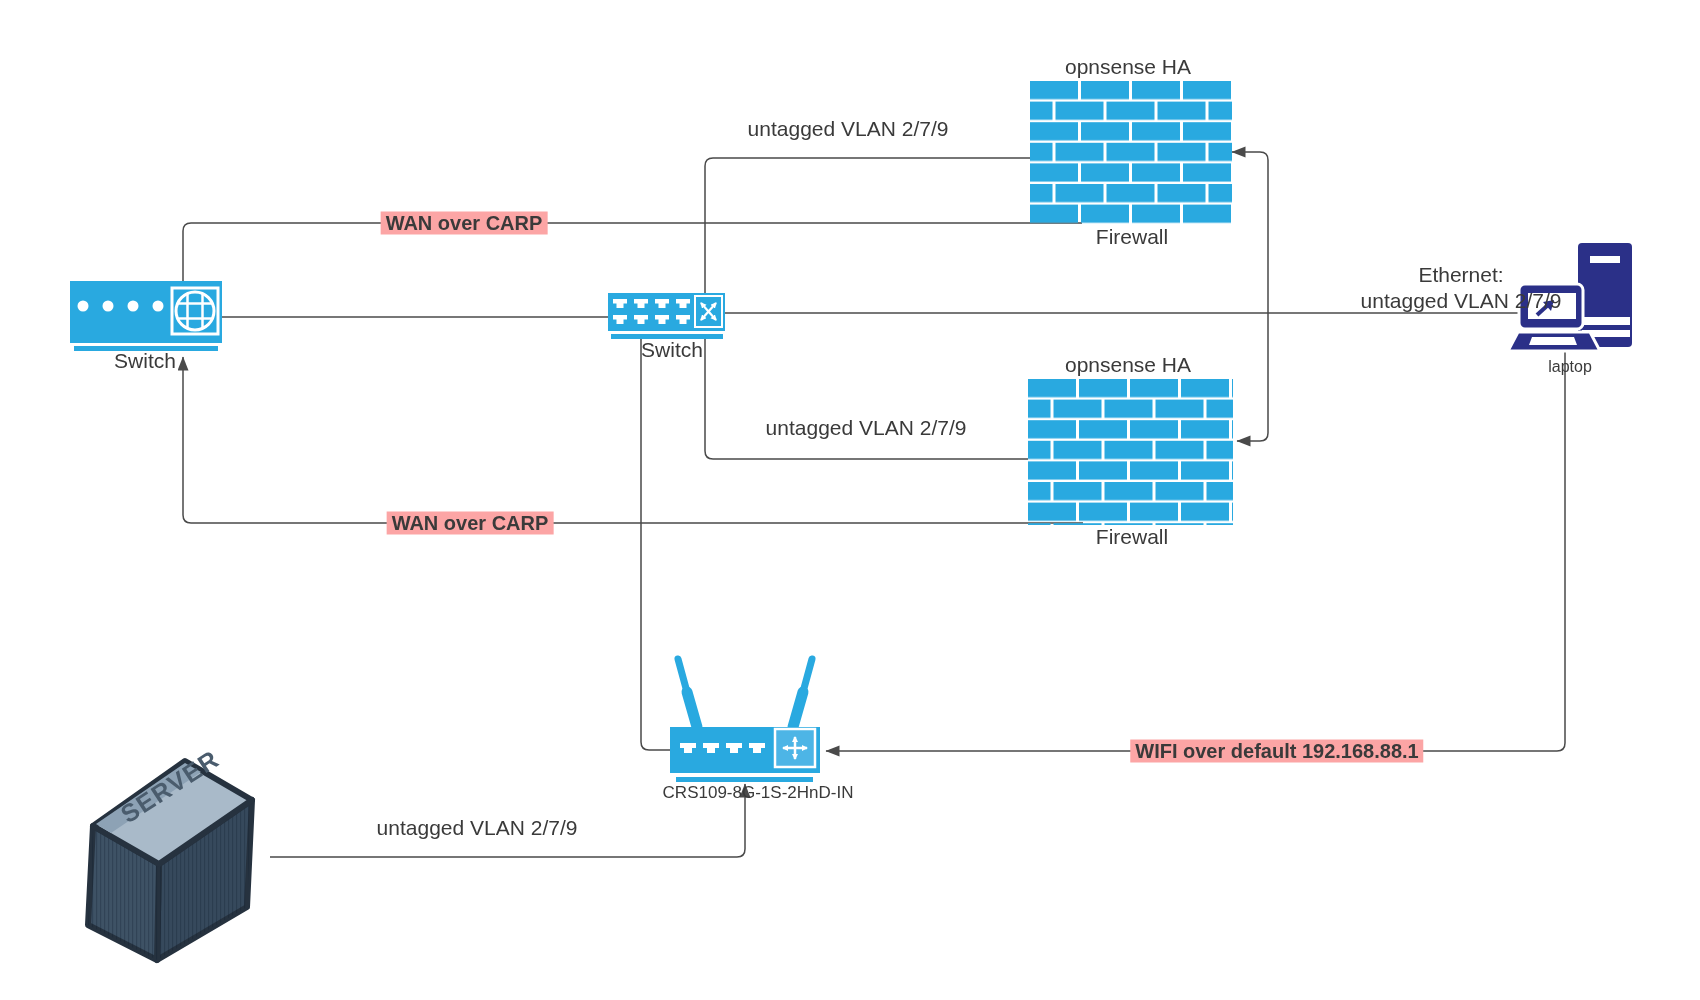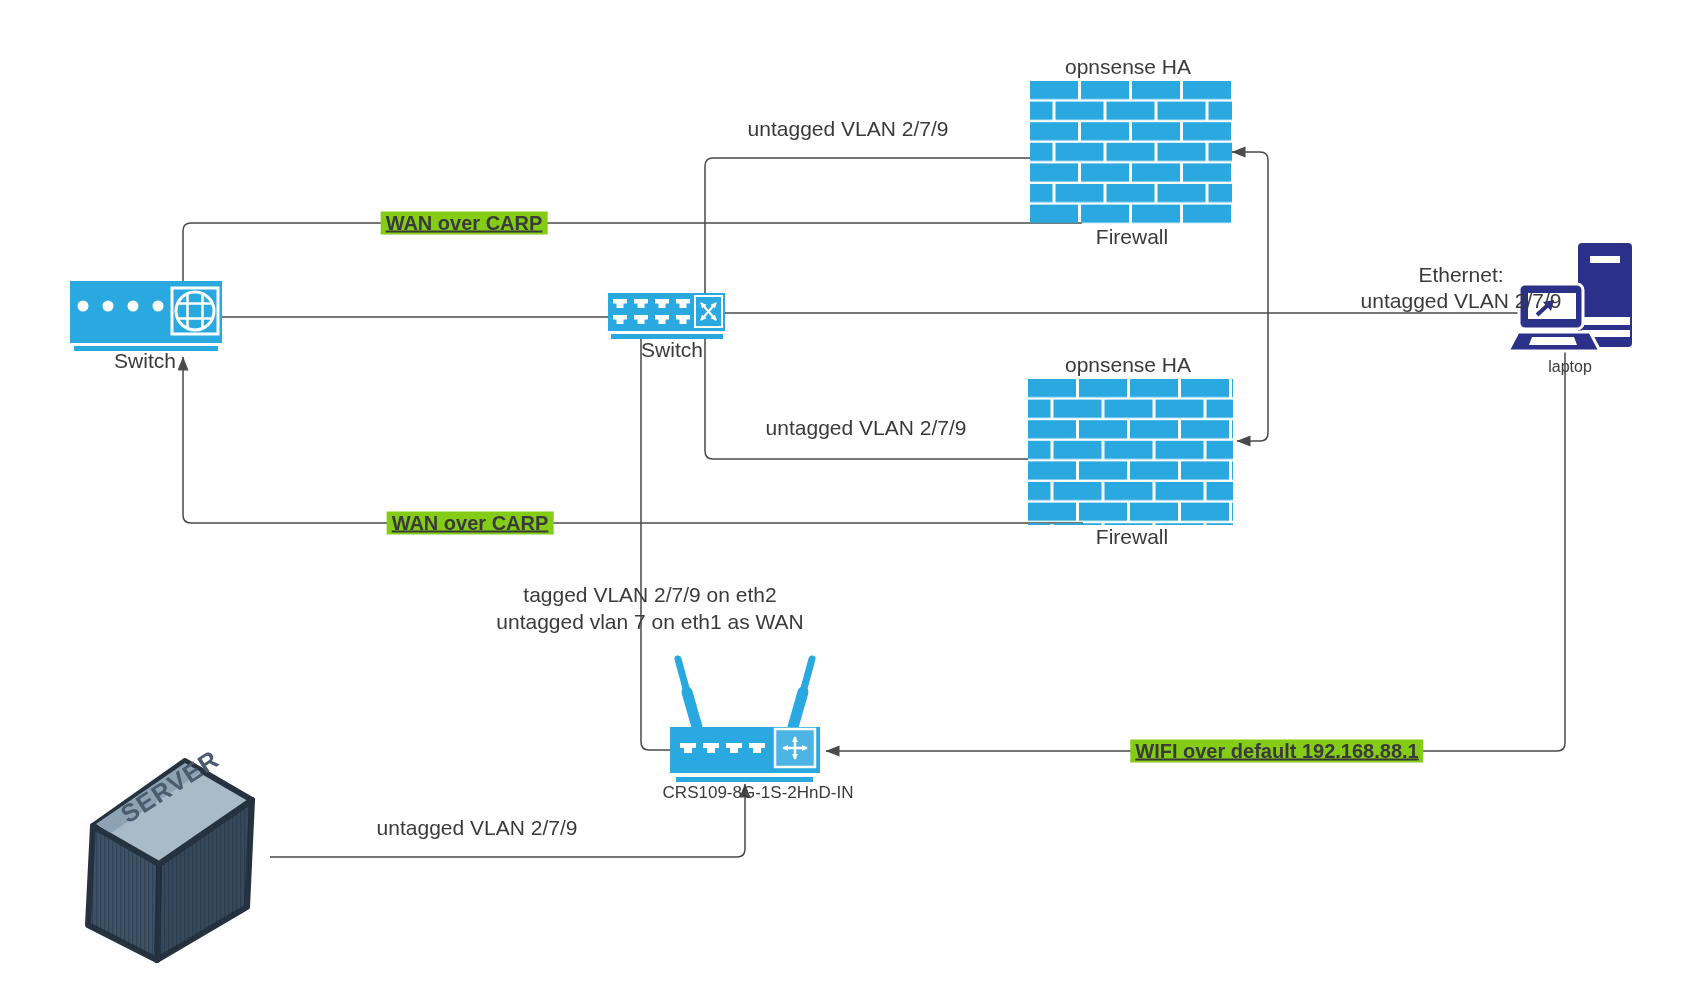--- a/index.html
+++ b/index.html
@@ -3,21 +3,21 @@
 <meta charset="utf-8">
 <style>
   html,body{margin:0;padding:0;background:#ffffff;}
   body{width:1700px;height:1000px;position:relative;overflow:hidden;
        font-family:"Liberation Sans","DejaVu Sans",sans-serif;}
   #stage{position:absolute;left:0;top:0;width:1700px;height:1000px;}
   svg{position:absolute;left:0;top:0;}
   .lbl{position:absolute;transform:translate(-50%,-50%);font-size:21px;color:#3a3a3a;
        white-space:nowrap;z-index:5;text-align:center;}
   .lbl.bold{font-weight:bold;font-size:20px;}
-  .lbl.bg{background:#84cc16;padding:0 5px;text-decoration:underline;}
+  .lbl.bg{background:#fca5a5;padding:0 5px;}
   .lbl.small{font-size:16px;}
   .lbl.mid{font-size:17px;margin-left:12px;}
   .lbl.wifi{font-weight:bold;font-size:20px;}
   .two-line{text-align:center;line-height:26px;}
 </style>
 </head>
 <body>
 
 <div id="stage">
 
@@ -156,24 +156,20 @@
 
 <div class="lbl bold bg" style="left:464px;top:223px;">WAN over CARP</div>
 <div class="lbl bold bg" style="left:470px;top:523px;">WAN over CARP</div>
 <div class="lbl" style="left:848px;top:129px;">untagged VLAN 2/7/9</div>
 <div class="lbl" style="left:866px;top:428px;">untagged VLAN 2/7/9</div>
 <div class="lbl" style="left:477px;top:828px;">untagged VLAN 2/7/9</div>
 <div class="lbl two-line" style="left:1413px;top:288px;margin-left:48px;">
   <div>Ethernet:</div>
   <div>untagged VLAN 2/7/9</div>
 </div>
-<div class="lbl two-line" style="left:650px;top:608px;line-height:27px;">
-  <div>tagged VLAN 2/7/9 on eth2</div>
-  <div>untagged vlan 7 on eth1 as WAN</div>
-</div>
 <div class="lbl wifi bg" style="left:1277px;top:751px;">WIFI over default 192.168.88.1</div>
 
 <div class="lbl" style="left:145px;top:361px;">Switch</div>
 <div class="lbl" style="left:672px;top:350px;">Switch</div>
 <div class="lbl" style="left:1128px;top:67px;">opnsense HA</div>
 <div class="lbl" style="left:1132px;top:237px;">Firewall</div>
 <div class="lbl" style="left:1128px;top:365px;">opnsense HA</div>
 <div class="lbl" style="left:1132px;top:537px;">Firewall</div>
 <div class="lbl mid" style="left:746px;top:793px;">CRS109-8G-1S-2HnD-IN</div>
 <div class="lbl small" style="left:1570px;top:367px;">laptop</div>

